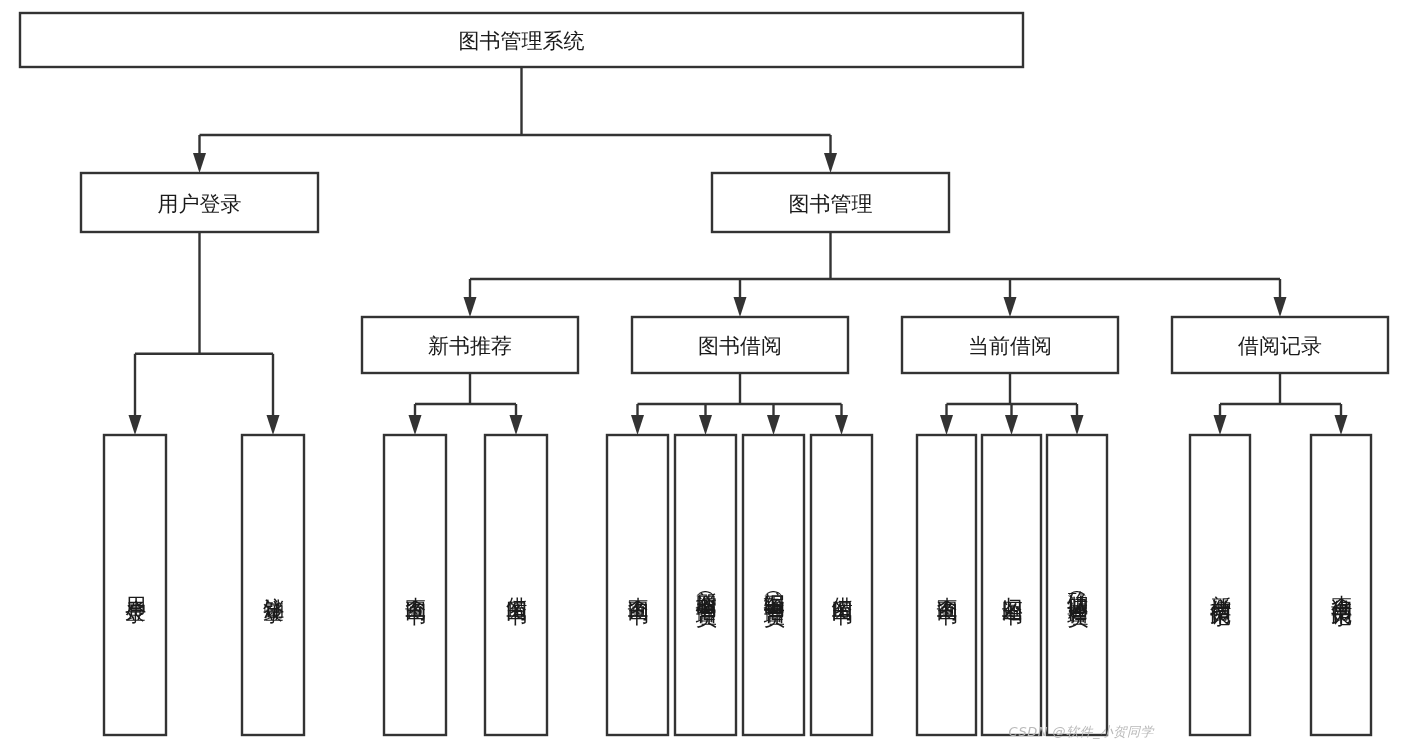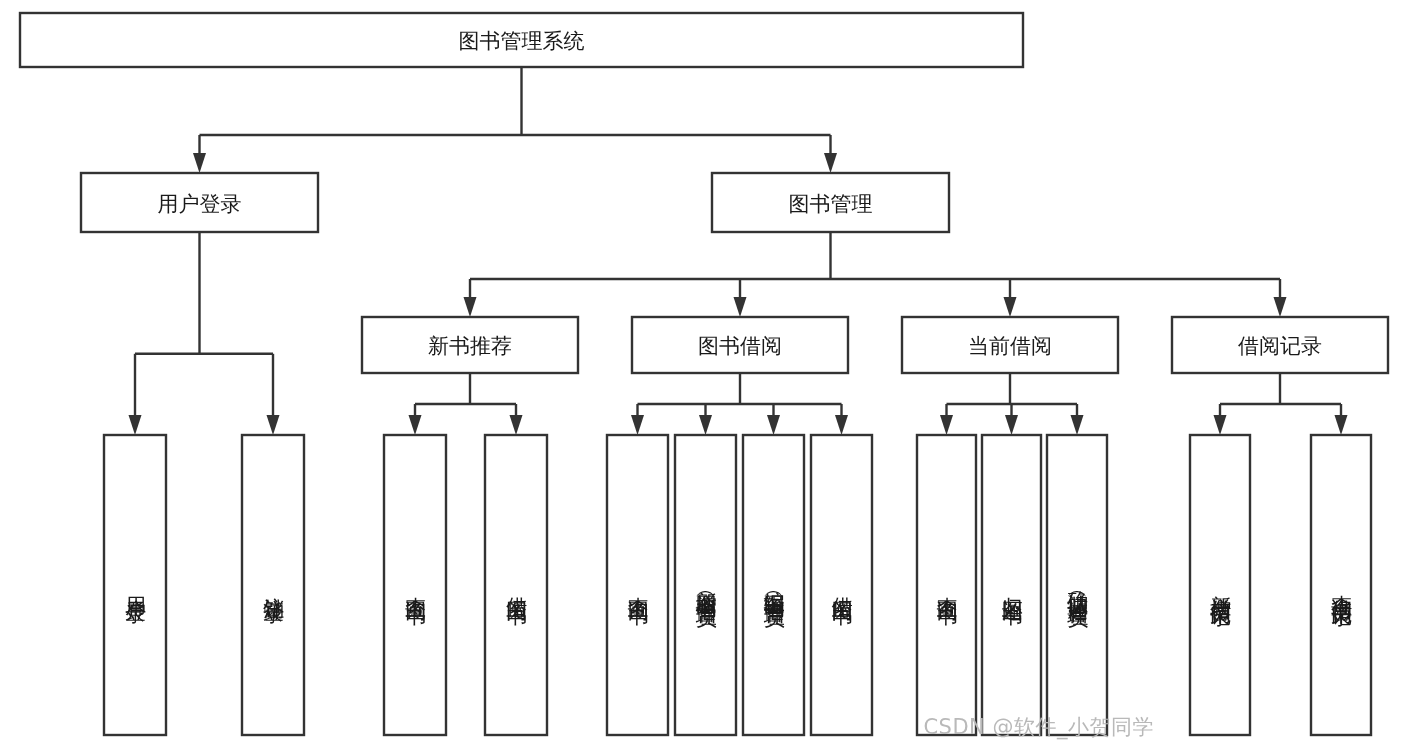--- a/index.html
+++ b/index.html
@@ -65,24 +65,25 @@
     letter-spacing: 2.5px;
     color: #1a1a1a;
     white-space: nowrap;
     text-align: center;
   }
   #watermark {
     position: absolute;
     right: 16px;
     bottom: 6px;
     font-family: "DejaVu Sans", "Liberation Sans", sans-serif;
-    font-size: 21px;
+    font-size: 13px;
     color: #b9b9b9;
     letter-spacing: 0.5px;
     white-space: nowrap;
+    font-style: italic;
   }
 </style>
 </head>
 <body>
 
 <div id="diagram-root">
 
   <svg id="tree-svg" viewBox="0 0 1405 747">
     <g id="edges-layer">
         <line x1="521.5" y1="67" x2="521.5" y2="135" class="edge-line"></line>

